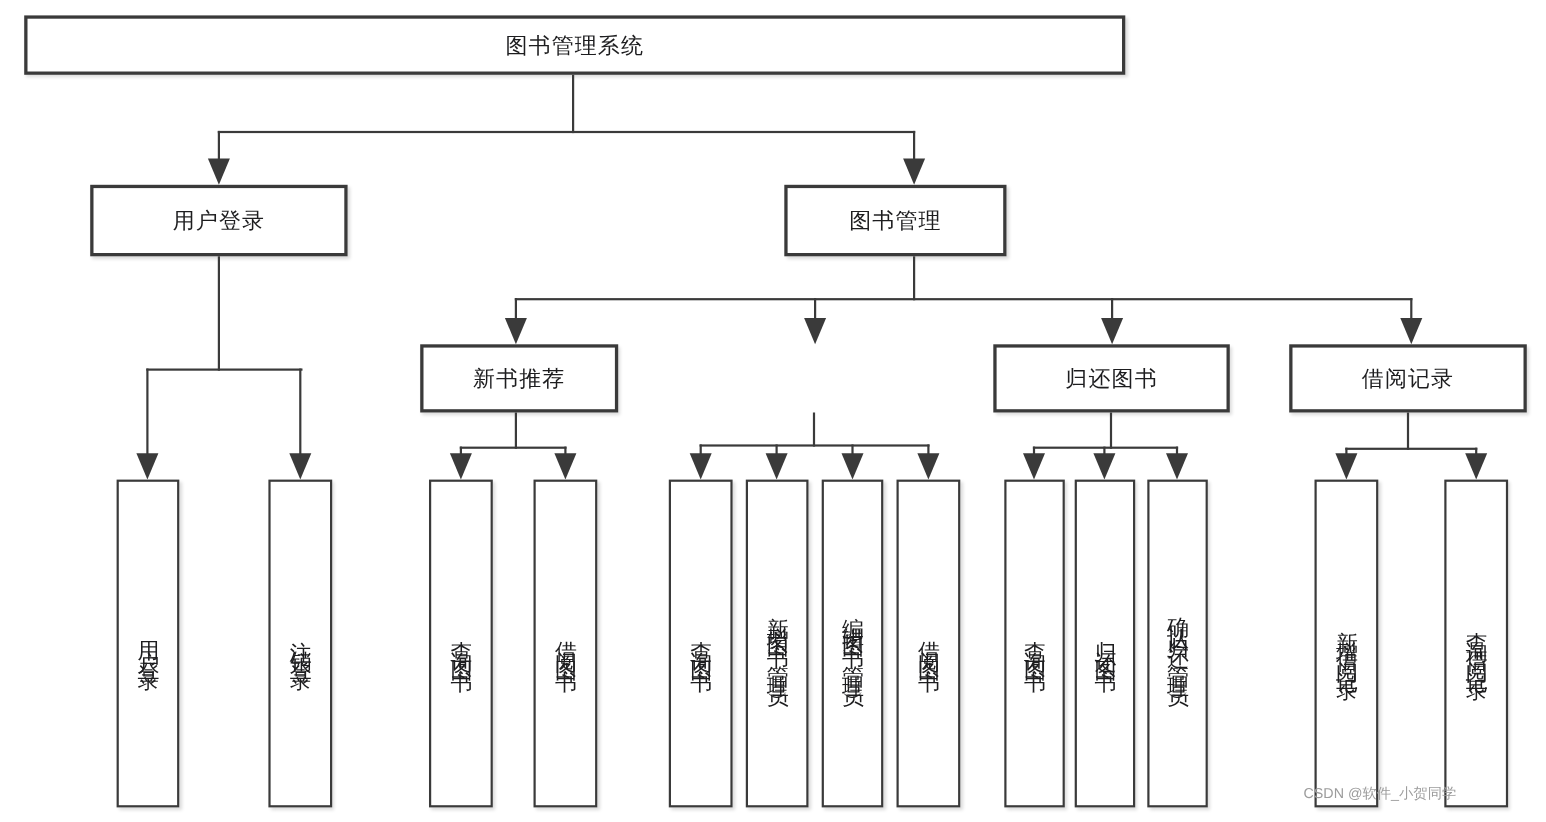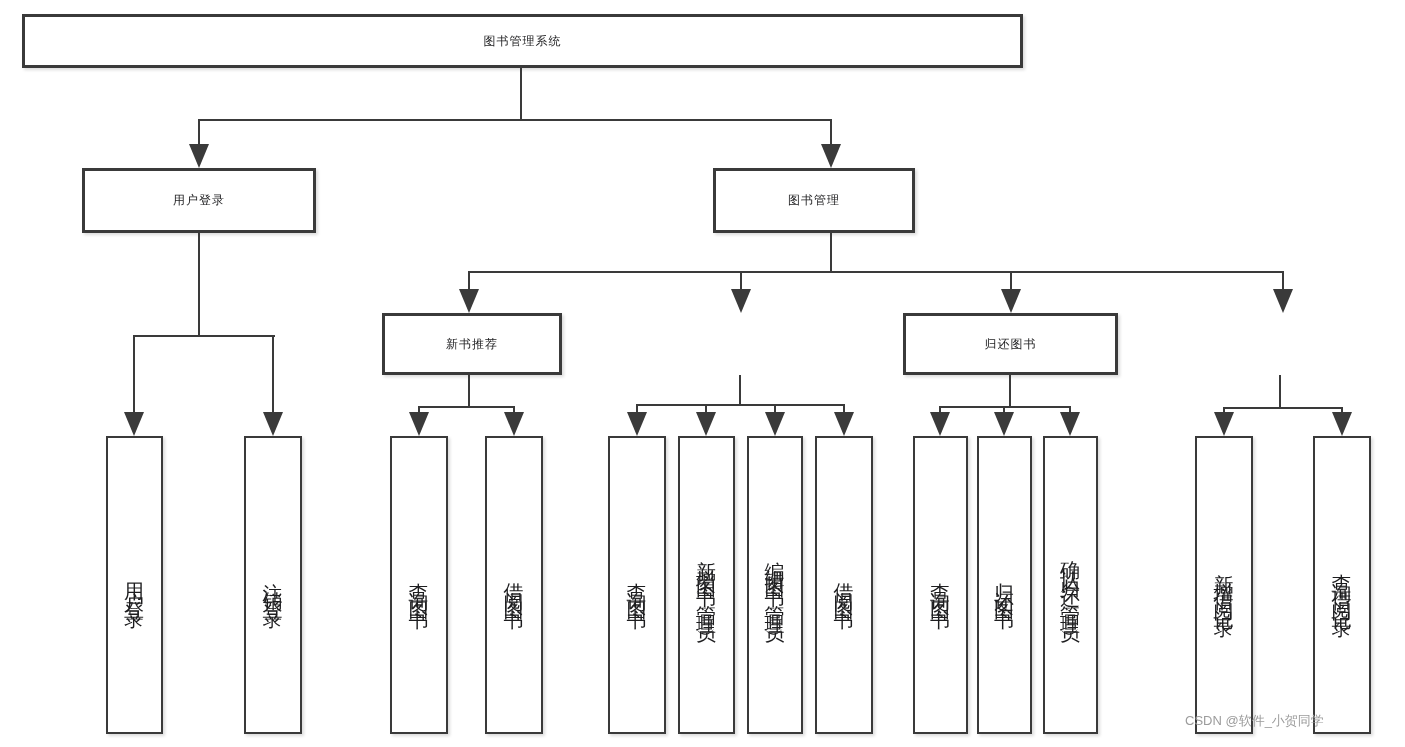--- a/index.html
+++ b/index.html
@@ -24,21 +24,21 @@
     position: absolute;
     box-sizing: border-box;
     border: 3px solid var(--line);
     background: #fff;
     display: flex;
     align-items: center;
     justify-content: center;
     box-shadow: 2px 2px 3px rgba(0,0,0,0.14);
   }
   .hbox .lbl {
-    font-size: 12px;
+    font-size: 20px;
     color: var(--text);
     letter-spacing: 1px;
     white-space: nowrap;
   }
   .vbox { border-width: 2.5px; }
   .vbox .lbl {
     writing-mode: vertical-rl;
     text-orientation: mixed;
     font-size: 20px;
     letter-spacing: 9px;
@@ -105,20 +105,23 @@
   <div class="arrow" style="left:731px;top:289px"></div>
   <div class="arrow" style="left:1001px;top:289px"></div>
   <div class="arrow" style="left:1273px;top:289px"></div>
 
   <div class="box hbox" style="left:382px;top:313px;width:180px;height:62px">
     <span class="lbl">新书推荐</span>
   </div>
   <div class="box hbox" style="left:903px;top:313px;width:215px;height:62px">
     <span class="lbl">归还图书</span>
   </div>
+  <div class="box hbox" style="left:1172px;top:313px;width:216px;height:62px">
+    <span class="lbl">借阅记录</span>
+  </div>
 
   <div class="line" style="left:468px;top:375px;width:2px;height:33px"></div>
   <div class="line" style="left:418px;top:406px;width:97px;height:2px"></div>
   <div class="line" style="left:418px;top:406px;width:2px;height:10px"></div>
   <div class="line" style="left:513px;top:406px;width:2px;height:10px"></div>
   <div class="arrow" style="left:409px;top:412px"></div>
   <div class="arrow" style="left:504px;top:412px"></div>
 
   <div class="line" style="left:739px;top:375px;width:2px;height:31px"></div>
   <div class="line" style="left:636px;top:404px;width:209px;height:2px"></div>

